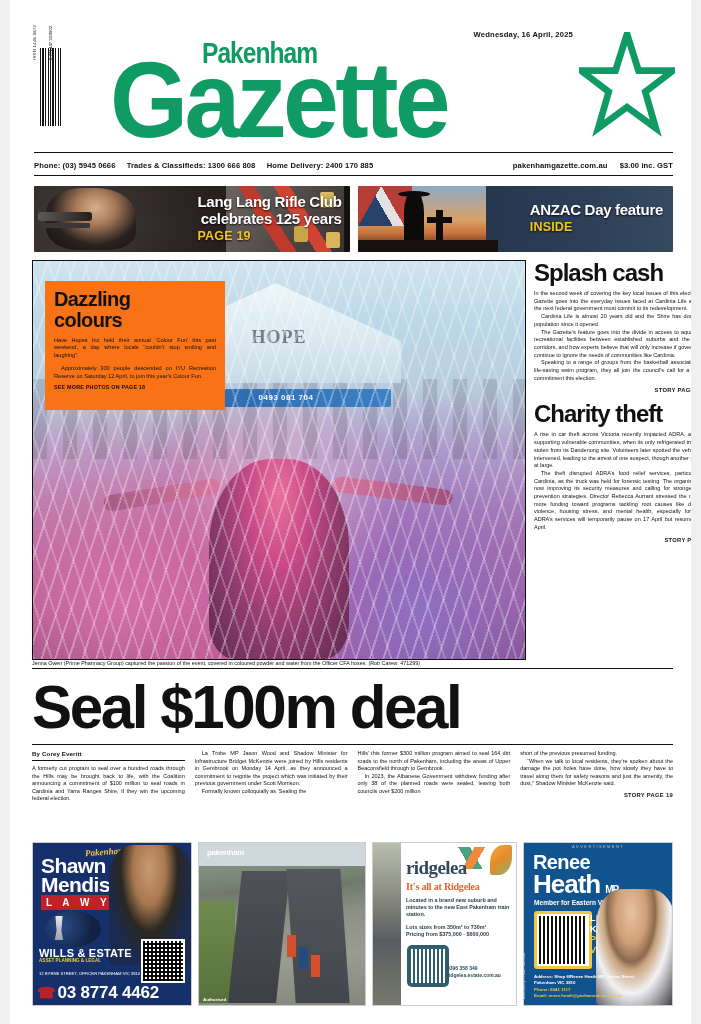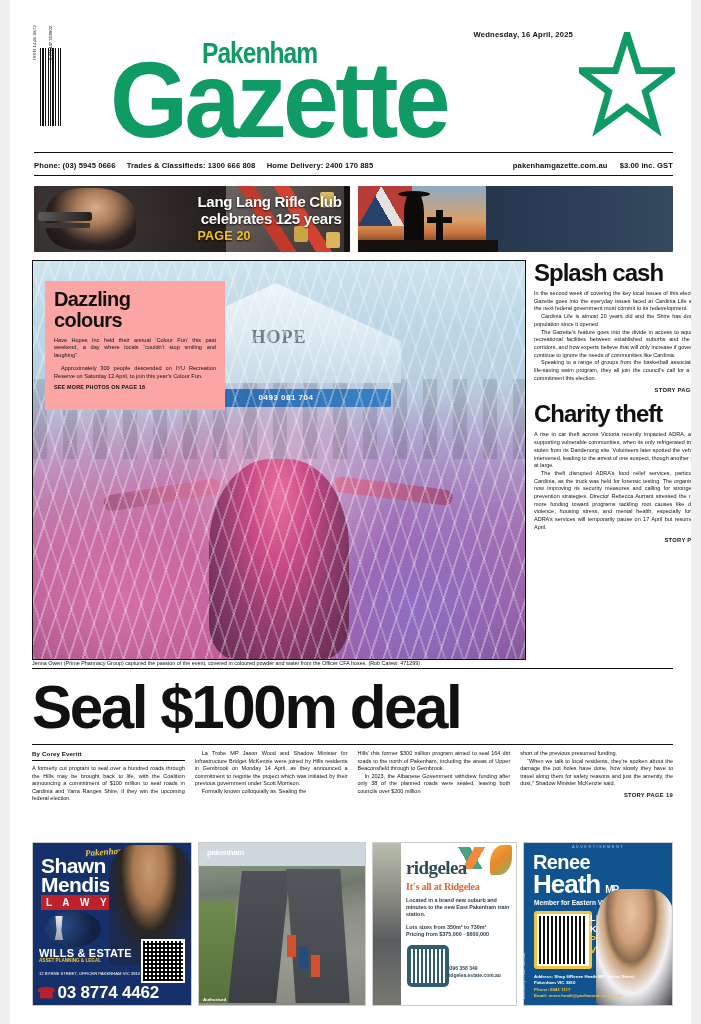--- a/index.html
+++ b/index.html
@@ -192,21 +192,21 @@
     background:linear-gradient(90deg,#a65a86,#d9779f);border-radius:8px;
     transform:rotate(-9deg);
   }
   .photo .arm-r{
     position:absolute;left:300px;top:222px;width:120px;height:16px;
     background:linear-gradient(90deg,#d9779f,#9c4f7e);border-radius:8px;
     transform:rotate(7deg);
   }
   .caption-box{
     position:absolute;left:12px;top:20px;width:162px;min-height:112px;
-    background:#fca5a5;padding:8px 9px 9px 9px;
+    background:#f97316;padding:8px 9px 9px 9px;
   }
   .caption-box h2{
     margin:0;font-size:20px;line-height:21px;font-weight:bold;color:#111;
     letter-spacing:-.6px;
   }
   .caption-box p{
     margin:6px 0 0 0;font-size:5.6px;line-height:7.4px;color:#111;text-align:justify;
   }
   .caption-box p.ind{text-indent:7px;}
   .caption-box .credit{
@@ -507,30 +507,34 @@
 
   <div class="promos">
 
     <div class="promo promo-1">
       <div class="rifle-person"></div>
       <div class="scope"></div>
       <div class="shells"></div>
       <div class="promo-txt">
         <div class="l1">Lang Lang Rifle Club</div>
         <div class="l2">celebrates 125 years</div>
-        <div class="page">PAGE 20</div>
+        <div class="page">PAGE 19</div>
       </div>
     </div>
 
     <div class="promo promo-2">
       <div class="sky"></div>
       <div class="flag"></div>
       <div class="soldier"></div>
       <div class="cross"></div>
       <div class="ground"></div>
+      <div class="promo-txt">
+        <div class="l1">ANZAC Day feature</div>
+        <div class="page">INSIDE</div>
+      </div>
     </div>
 
   </div>
 
   <div class="photo-wrap">
     <div class="photo">
       <div class="crowd"></div>
       <div class="tent"></div>
       <div class="tent-txt">HOPE</div>
       <div class="banner">0493 081 704</div>

